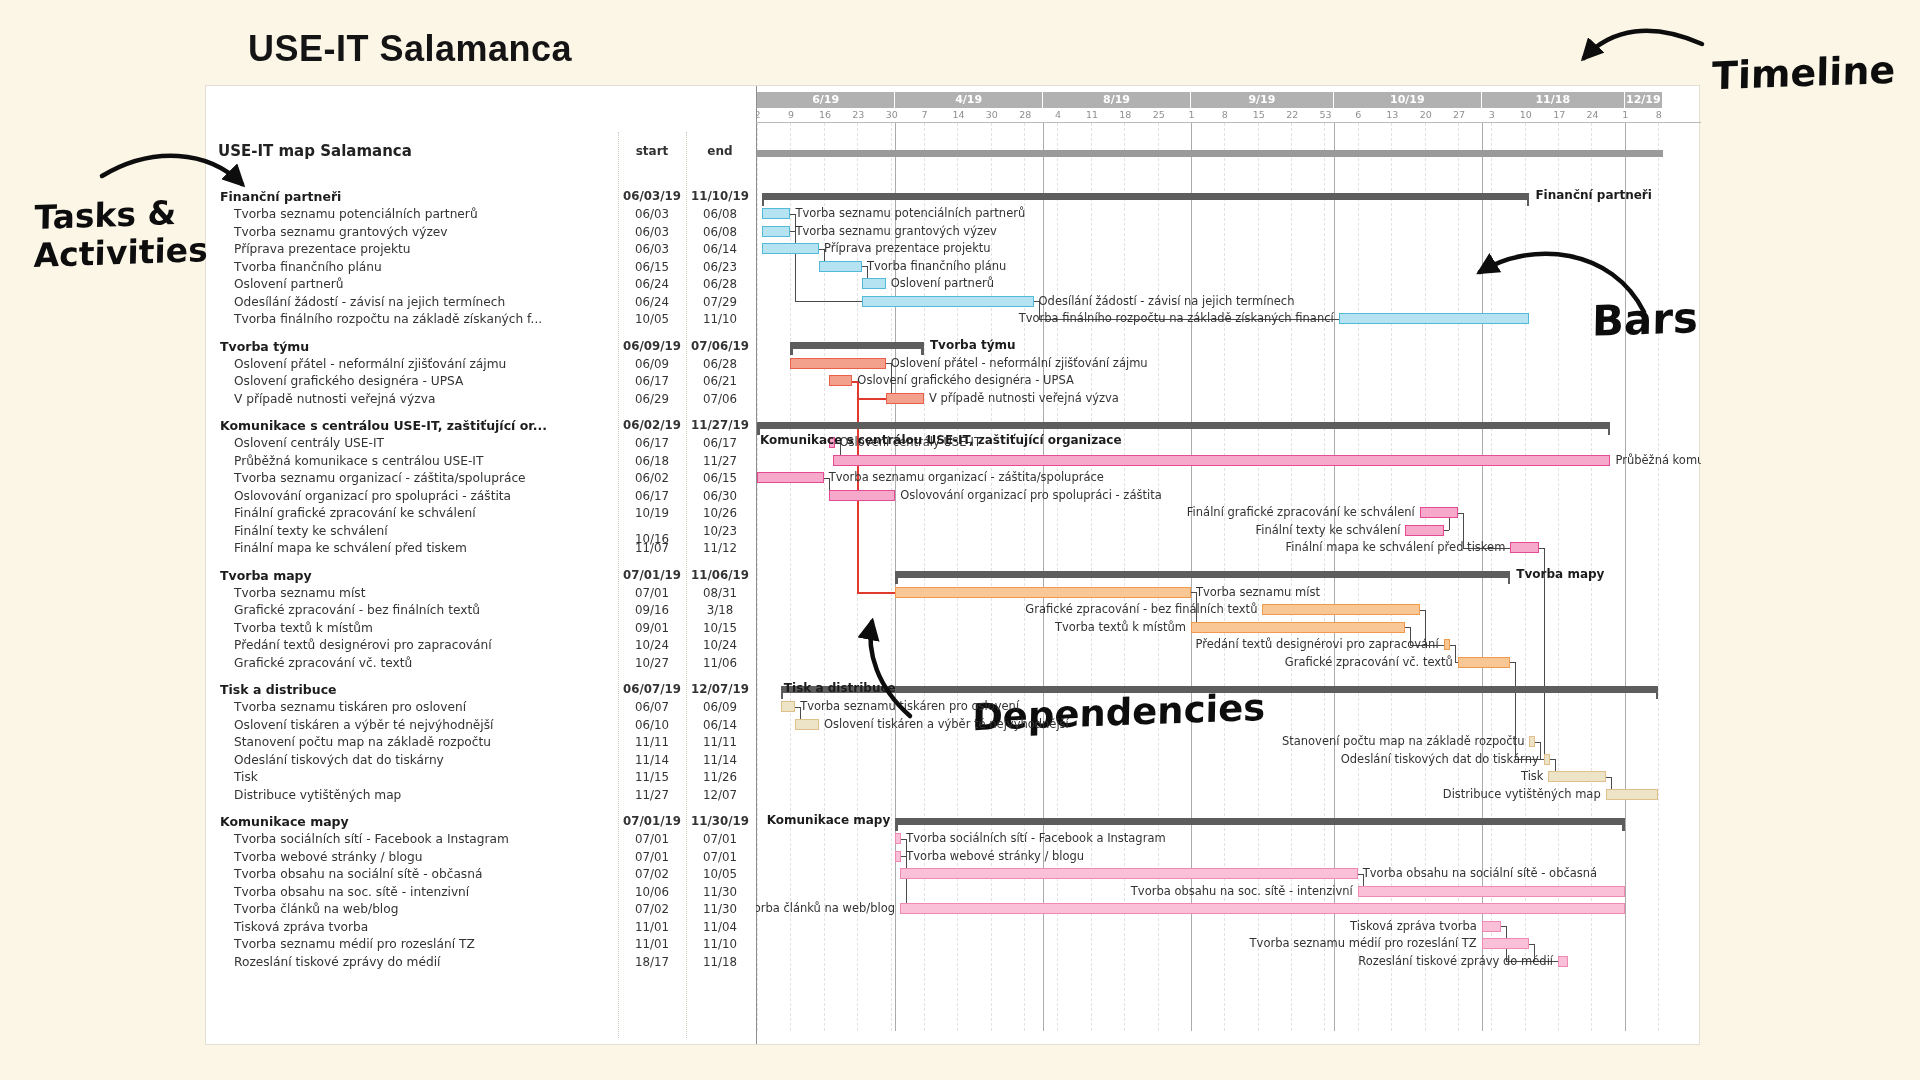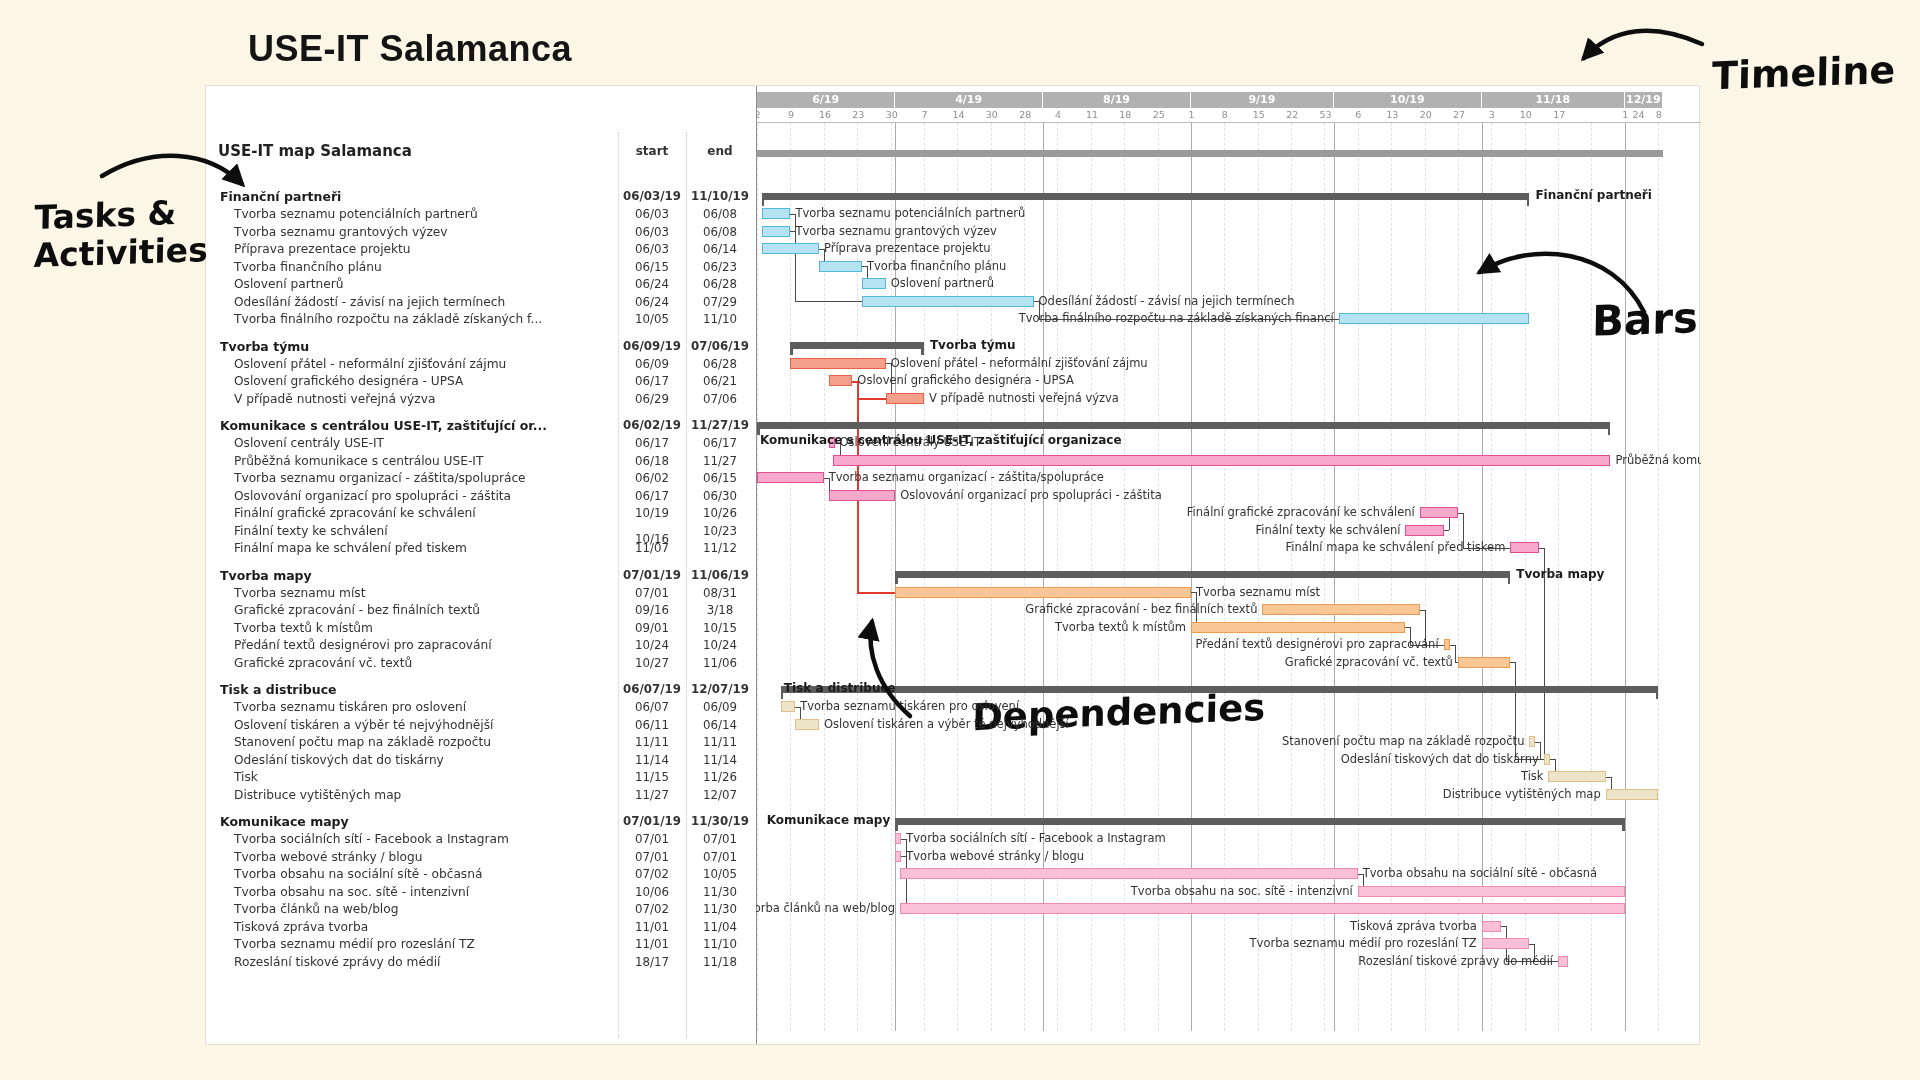--- a/index.html
+++ b/index.html
@@ -150,21 +150,21 @@
         <div class="task-name" style="top: 569.5px;">Grafické zpracování vč. textů</div>
         <div class="date-cell" style="left: 412px; top: 569.5px;">10/27</div>
         <div class="date-cell" style="left: 480px; top: 569.5px;">11/06</div>
         <div class="sec-name" style="top: 596px;">Tisk a distribuce</div>
         <div class="date-cell date-bold" style="left: 412px; top: 596px;">06/07/19</div>
         <div class="date-cell date-bold" style="left: 480px; top: 596px;">12/07/19</div>
         <div class="task-name" style="top: 614px;">Tvorba seznamu tiskáren pro oslovení</div>
         <div class="date-cell" style="left: 412px; top: 614px;">06/07</div>
         <div class="date-cell" style="left: 480px; top: 614px;">06/09</div>
         <div class="task-name" style="top: 631.5px;">Oslovení tiskáren a výběr té nejvýhodnější</div>
-        <div class="date-cell" style="left: 412px; top: 631.5px;">06/11</div>
+        <div class="date-cell" style="left: 412px; top: 631.5px;">06/10</div>
         <div class="date-cell" style="left: 480px; top: 631.5px;">06/14</div>
         <div class="task-name" style="top: 649px;">Stanovení počtu map na základě rozpočtu</div>
         <div class="date-cell" style="left: 412px; top: 649px;">11/11</div>
         <div class="date-cell" style="left: 480px; top: 649px;">11/11</div>
         <div class="task-name" style="top: 666.5px;">Odeslání tiskových dat do tiskárny</div>
         <div class="date-cell" style="left: 412px; top: 666.5px;">11/14</div>
         <div class="date-cell" style="left: 480px; top: 666.5px;">11/14</div>
         <div class="task-name" style="top: 684px;">Tisk</div>
         <div class="date-cell" style="left: 412px; top: 684px;">11/15</div>
         <div class="date-cell" style="left: 480px; top: 684px;">11/26</div>
@@ -255,21 +255,21 @@
         <div class="tick-label" style="left: 668.52px;">20</div>
         <div class="grid-week" style="left: 701.896px; height: 908px;"></div>
         <div class="tick-label" style="left: 701.896px;">27</div>
         <div class="grid-week" style="left: 735.272px; height: 908px;"></div>
         <div class="tick-label" style="left: 735.272px;">3</div>
         <div class="grid-week" style="left: 768.648px; height: 908px;"></div>
         <div class="tick-label" style="left: 768.648px;">10</div>
         <div class="grid-week" style="left: 802.024px; height: 908px;"></div>
         <div class="tick-label" style="left: 802.024px;">17</div>
         <div class="grid-week" style="left: 835.4px; height: 908px;"></div>
-        <div class="tick-label" style="left: 835.4px; margin-left: 46px;">24</div>
+        <div class="tick-label" style="left: 835.4px;">24</div>
         <div class="grid-week" style="left: 868.776px; height: 908px;"></div>
         <div class="tick-label" style="left: 868.776px;">1</div>
         <div class="grid-week" style="left: 902.152px; height: 908px;"></div>
         <div class="tick-label" style="left: 902.152px;">8</div>
         <div class="grid-month" style="left: 139.272px; height: 908px;"></div>
         <div class="grid-month" style="left: 287.08px; height: 908px;"></div>
         <div class="grid-month" style="left: 434.888px; height: 908px;"></div>
         <div class="grid-month" style="left: 577.928px; height: 908px;"></div>
         <div class="grid-month" style="left: 725.736px; height: 908px;"></div>
         <div class="grid-month" style="left: 868.776px; height: 908px;"></div>

